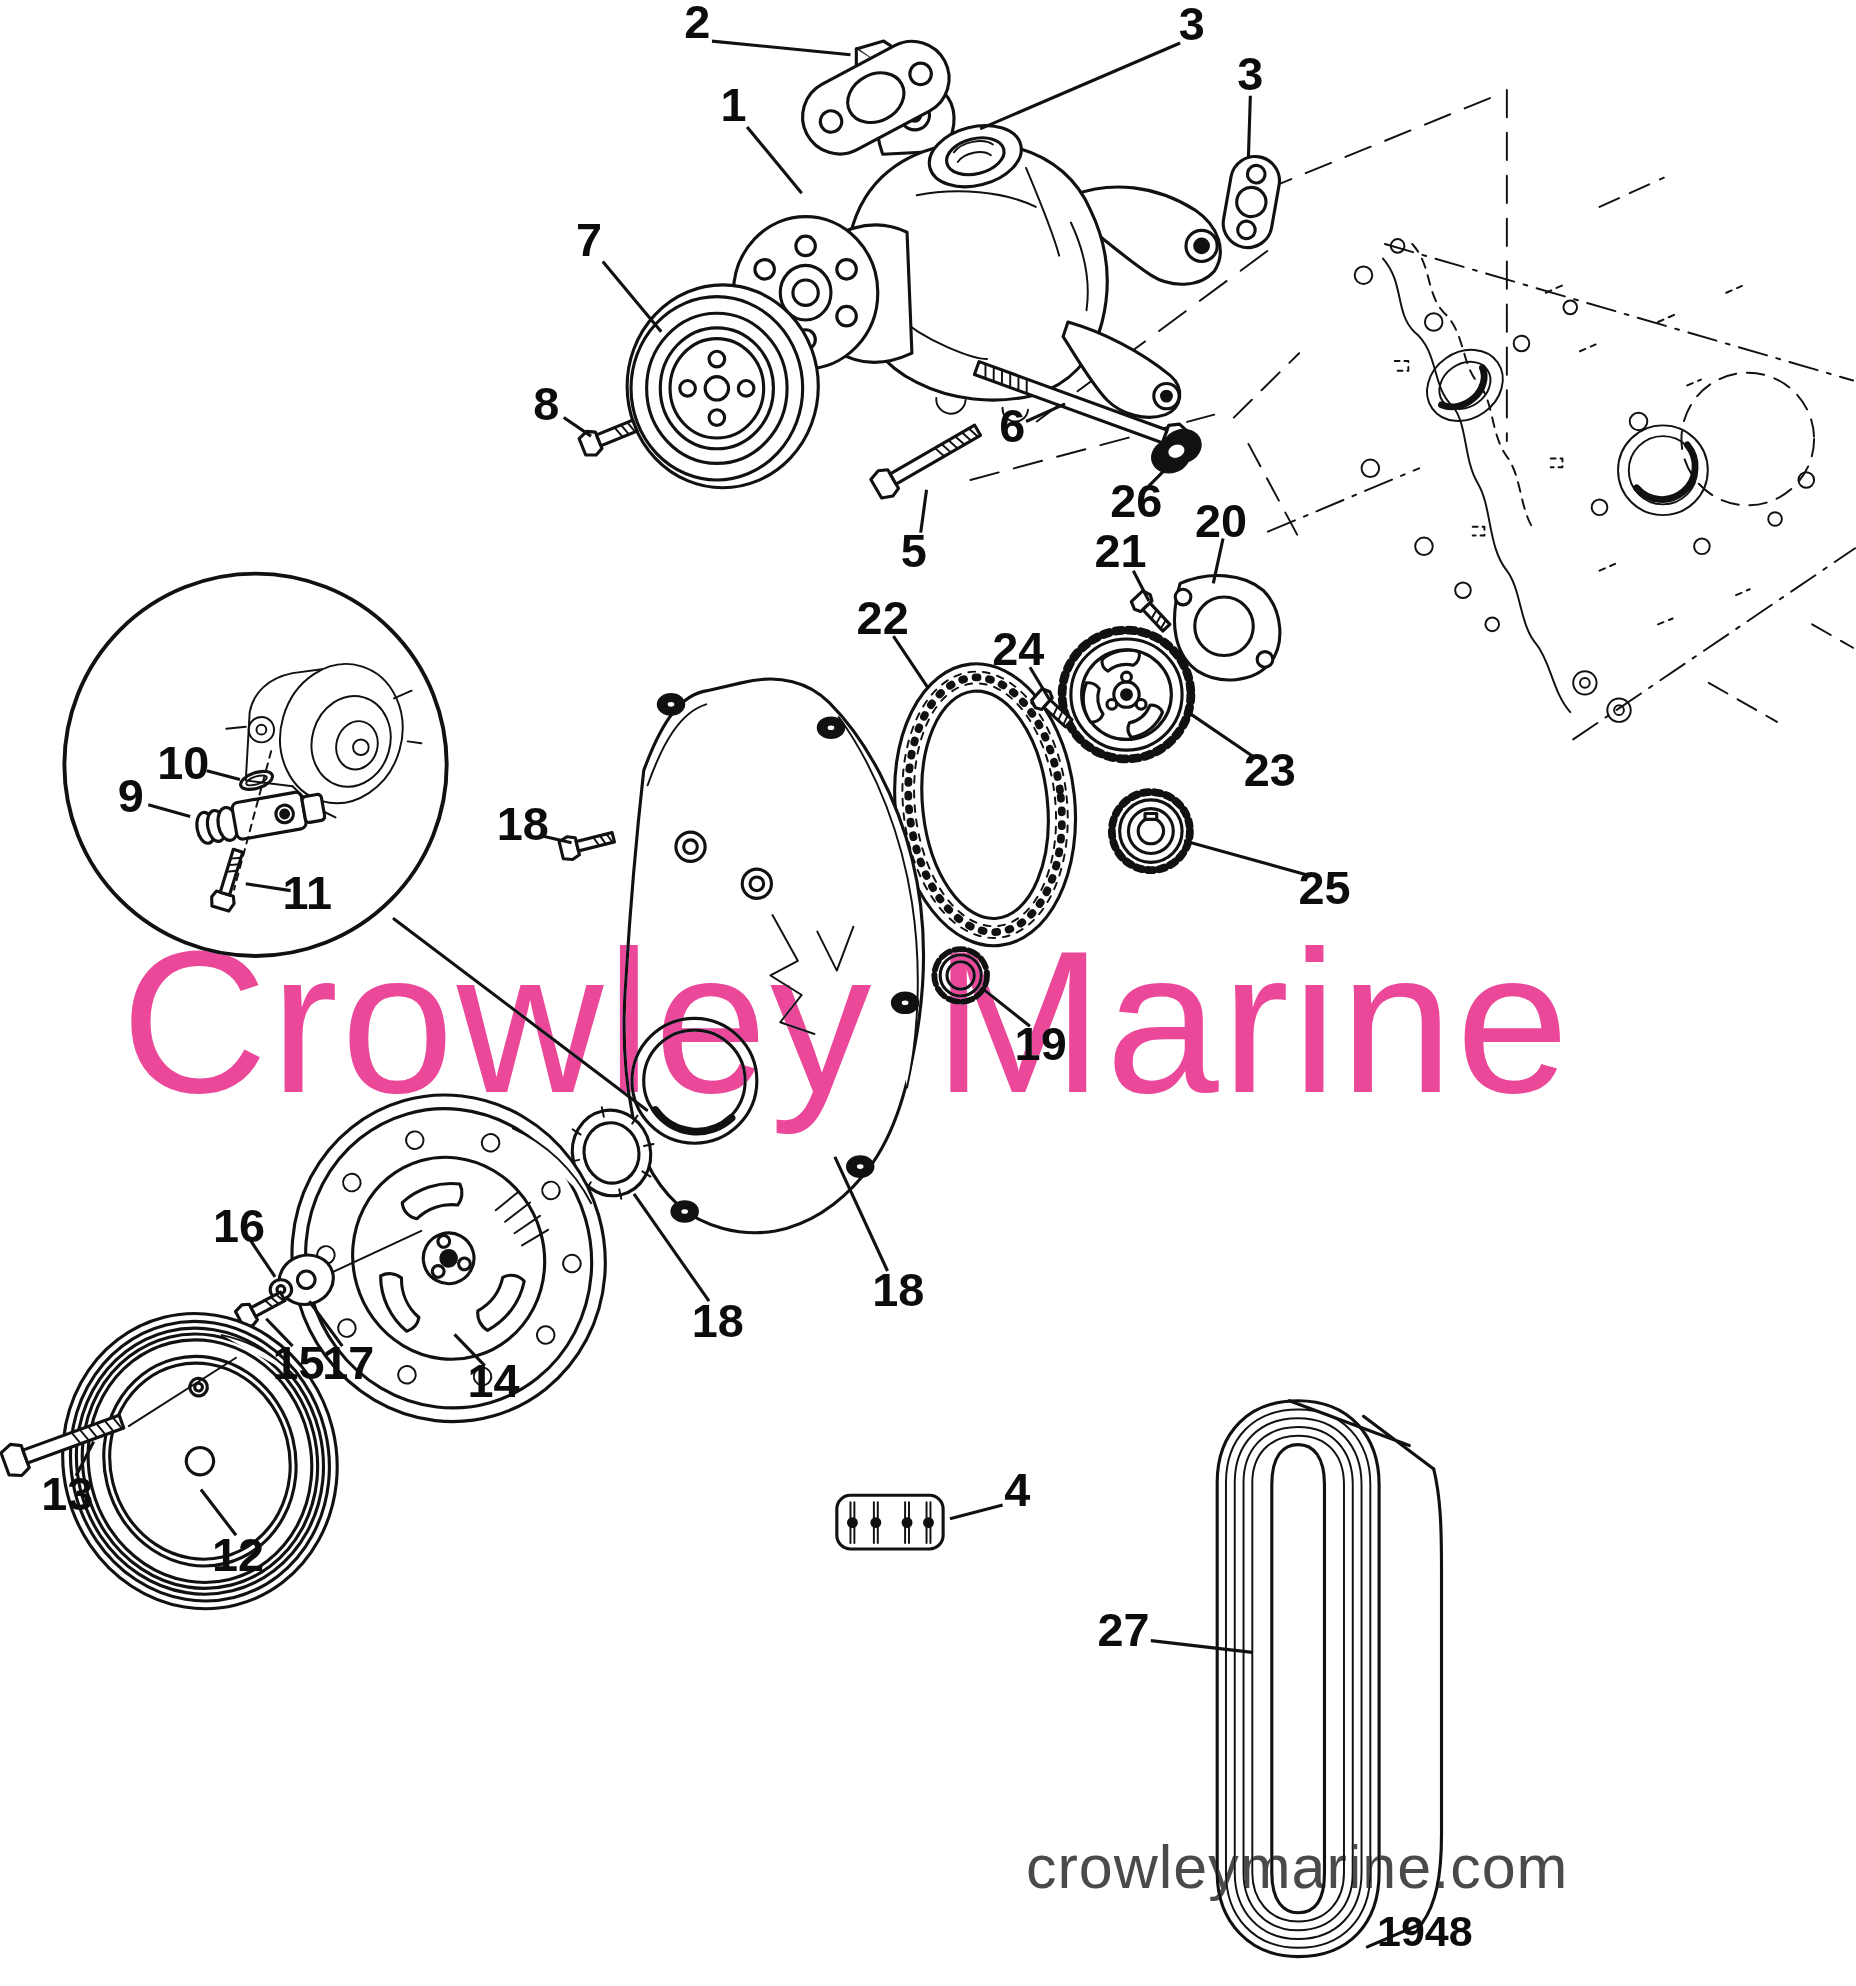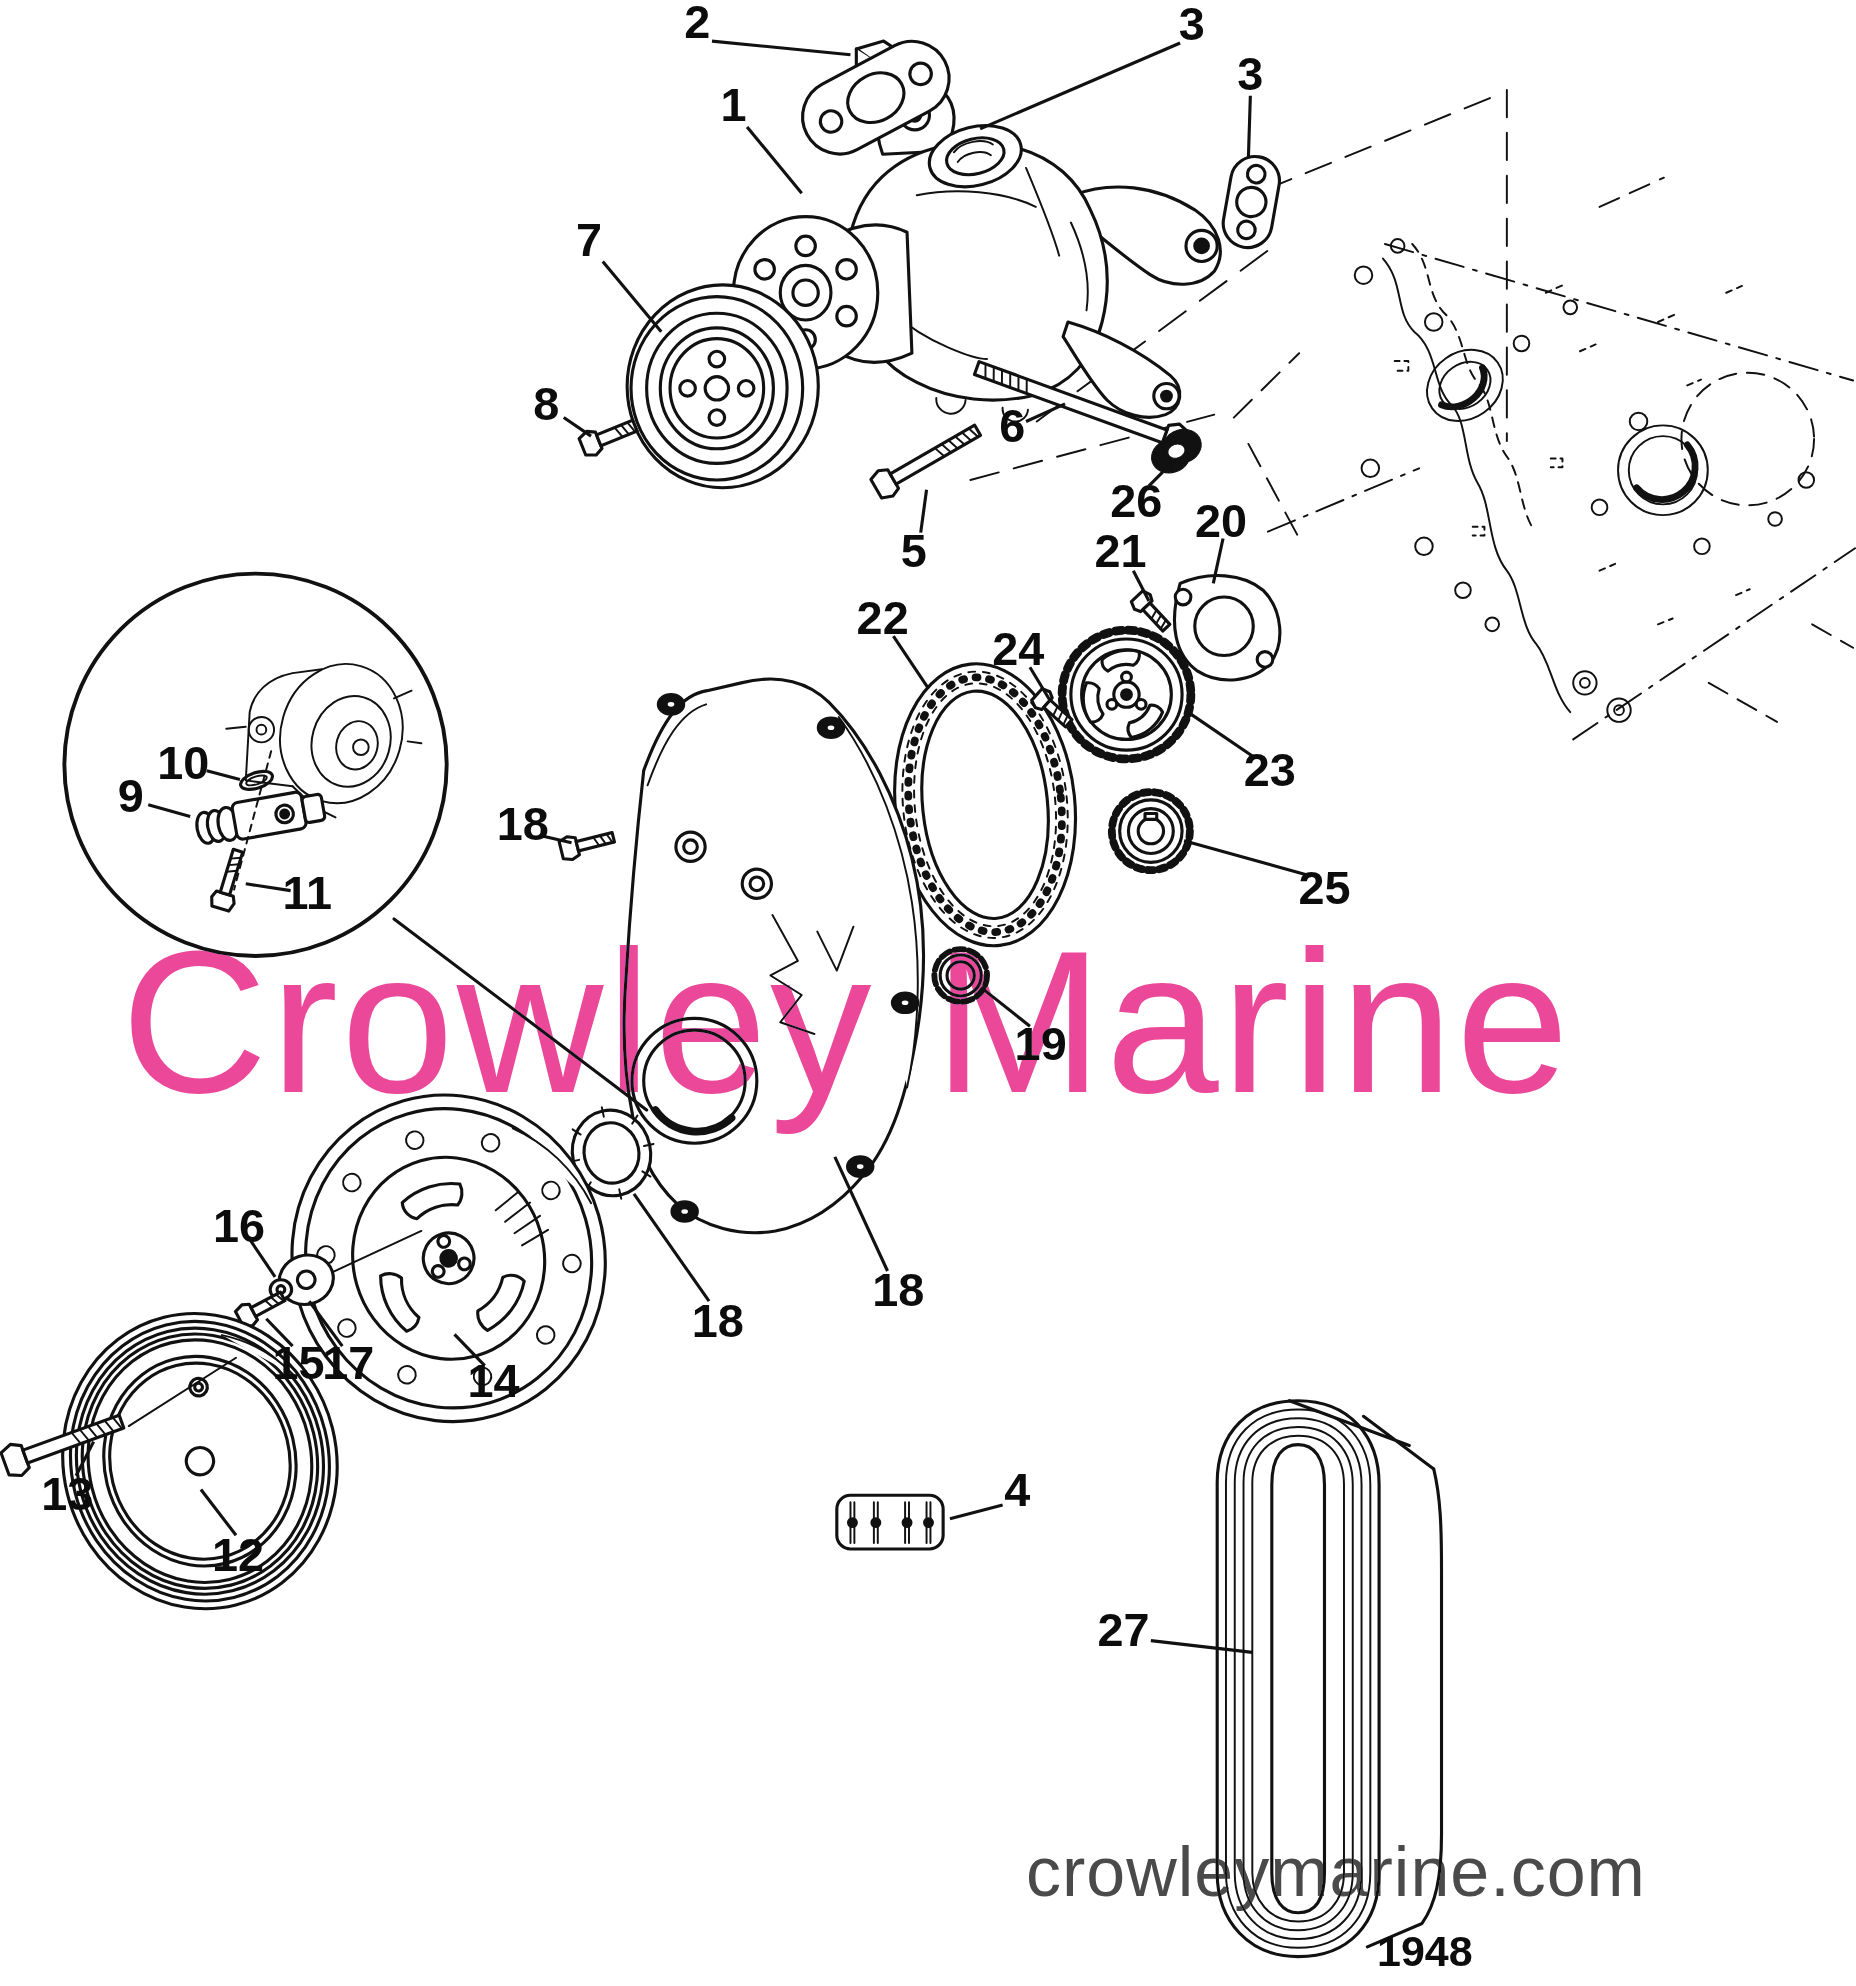--- a/index.html
+++ b/index.html
@@ -6,23 +6,23 @@
   #stage{position:relative;width:1857px;height:1987px;background:#ffffff;overflow:hidden;
          font-family:"Liberation Sans",sans-serif;}
   #stage svg{position:absolute;left:0;top:0;z-index:1;}
   .linework{stroke:#111;fill:none;stroke-width:3.2;stroke-linecap:round;stroke-linejoin:round;}
   .whitefill{fill:#fff;}
   .darkfill{fill:#111;}
   .thin{stroke-width:2;}
   .callout-text{font-family:"Liberation Sans",sans-serif;font-weight:bold;font-size:48px;fill:#0c0c0c;}
   .watermark{position:absolute;left:121px;top:905px;z-index:2;font-size:203px;letter-spacing:2.9px;
              color:#ec4899;white-space:nowrap;mix-blend-mode:darken;user-select:none;}
-  .site-credit{position:absolute;left:1026px;top:1832px;z-index:2;font-size:70px;color:#4a4a4a;
+  .site-credit{position:absolute;left:1026px;top:1832px;z-index:2;font-size:61px;color:#4a4a4a;
                letter-spacing:1px;mix-blend-mode:darken;white-space:nowrap;}
-  .page-number{position:absolute;left:1377px;top:1907px;z-index:3;font-size:43px;font-weight:bold;color:#0c0c0c;margin-top:20px;}
+  .page-number{position:absolute;left:1377px;top:1907px;z-index:3;font-size:43px;font-weight:bold;color:#0c0c0c;}
 </style>
 </head>
 <body>
 
 <div id="stage">
 
   <svg viewBox="0 0 1904 2037" width="1857" height="1987">
 
     <g class="linework thin">
       <line x1="1298" y1="194" x2="1536" y2="97" stroke-dasharray="28 16"></line>

